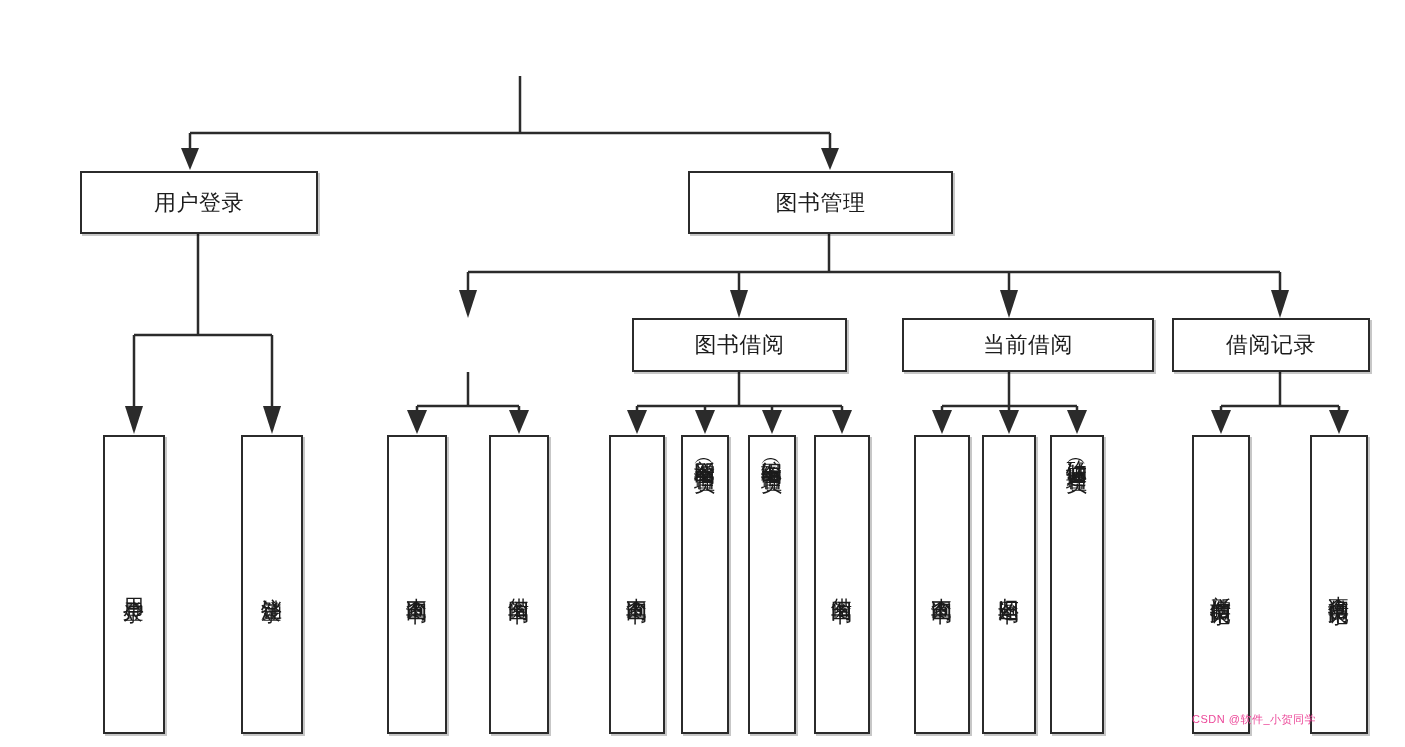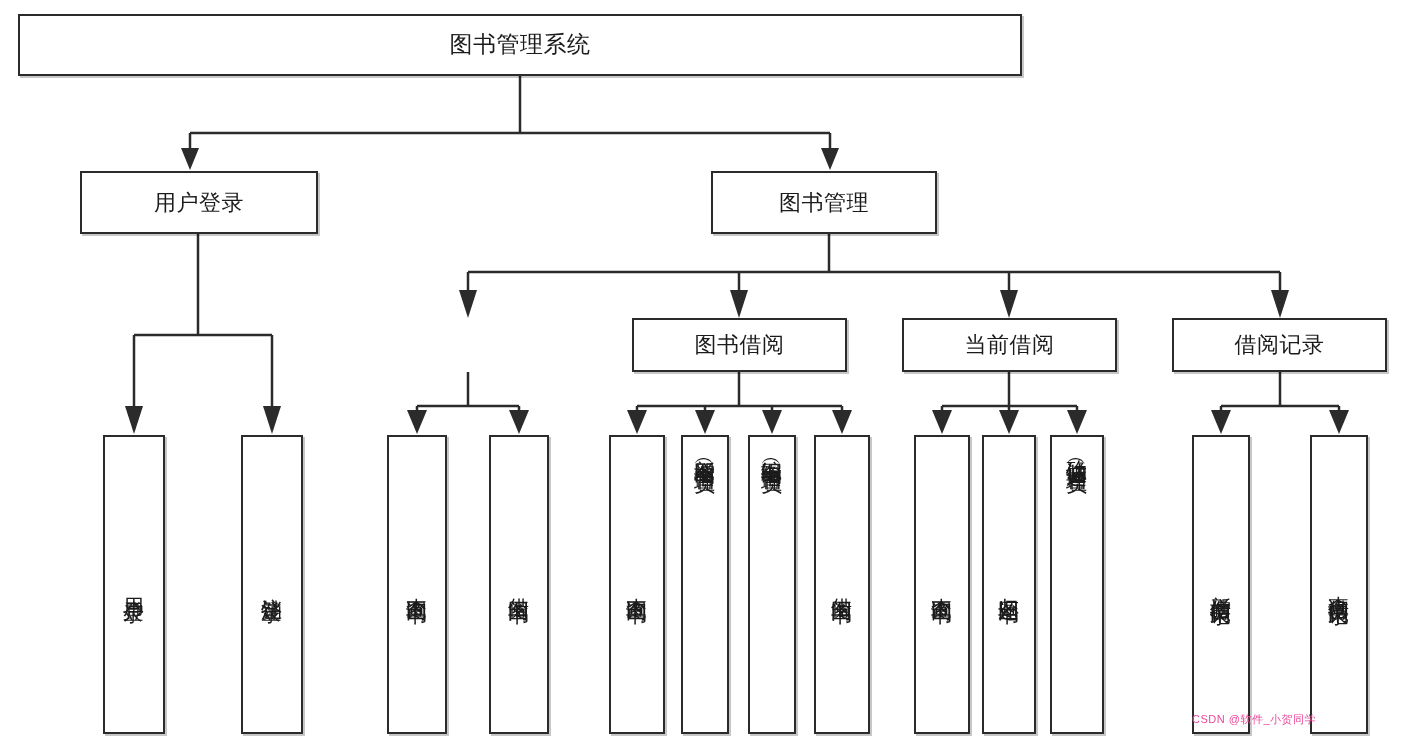--- a/index.html
+++ b/index.html
@@ -124,38 +124,35 @@
     <polygon class="ah" points="1067,410 1087,410 1077,434"></polygon>
 
     <path class="ln" d="M1280,372 L1280,406"></path>
     <path class="ln" d="M1221,406 L1339,406"></path>
     <path class="ln" d="M1221,406 L1221,412"></path>
     <path class="ln" d="M1339,406 L1339,412"></path>
     <polygon class="ah" points="1211,410 1231,410 1221,434"></polygon>
     <polygon class="ah" points="1329,410 1349,410 1339,434"></polygon>
   </svg>
 
-  <div class="node horiz root" style="left:18px;top:14px;width:1004px;height:62px;">
-    <span class="label">图书管理系统</span>
-  </div>
 
   <div class="node horiz" style="left:80px;top:171px;width:238px;height:63px;">
     <span class="label">用户登录</span>
   </div>
-  <div class="node horiz" style="left:711px;top:171px;width:226px;height:63px;justify-content:center;">
+  <div class="node horiz" style="left:688px;top:171px;width:265px;height:63px;justify-content:center;">
     <span class="label">图书管理</span>
   </div>
 
   <div class="node horiz" style="left:632px;top:318px;width:215px;height:54px;font-family:Liberation Serif, serif;">
     <span class="label">图书借阅</span>
   </div>
-  <div class="node horiz" style="left:902px;top:318px;width:215px;height:54px;">
+  <div class="node horiz" style="left:902px;top:318px;width:252px;height:54px;">
     <span class="label">当前借阅</span>
   </div>
-  <div class="node horiz" style="left:1172px;top:318px;width:215px;height:54px;">
+  <div class="node horiz" style="left:1172px;top:318px;width:198px;height:54px;">
     <span class="label">借阅记录</span>
   </div>
 
   <div class="node vert mid" style="left:103px;top:435px;width:62px;height:299px;">
     <span class="label">用户登录</span>
   </div>
   <div class="node vert mid" style="left:241px;top:435px;width:62px;height:299px;">
     <span class="label">注销登录</span>
   </div>
 

